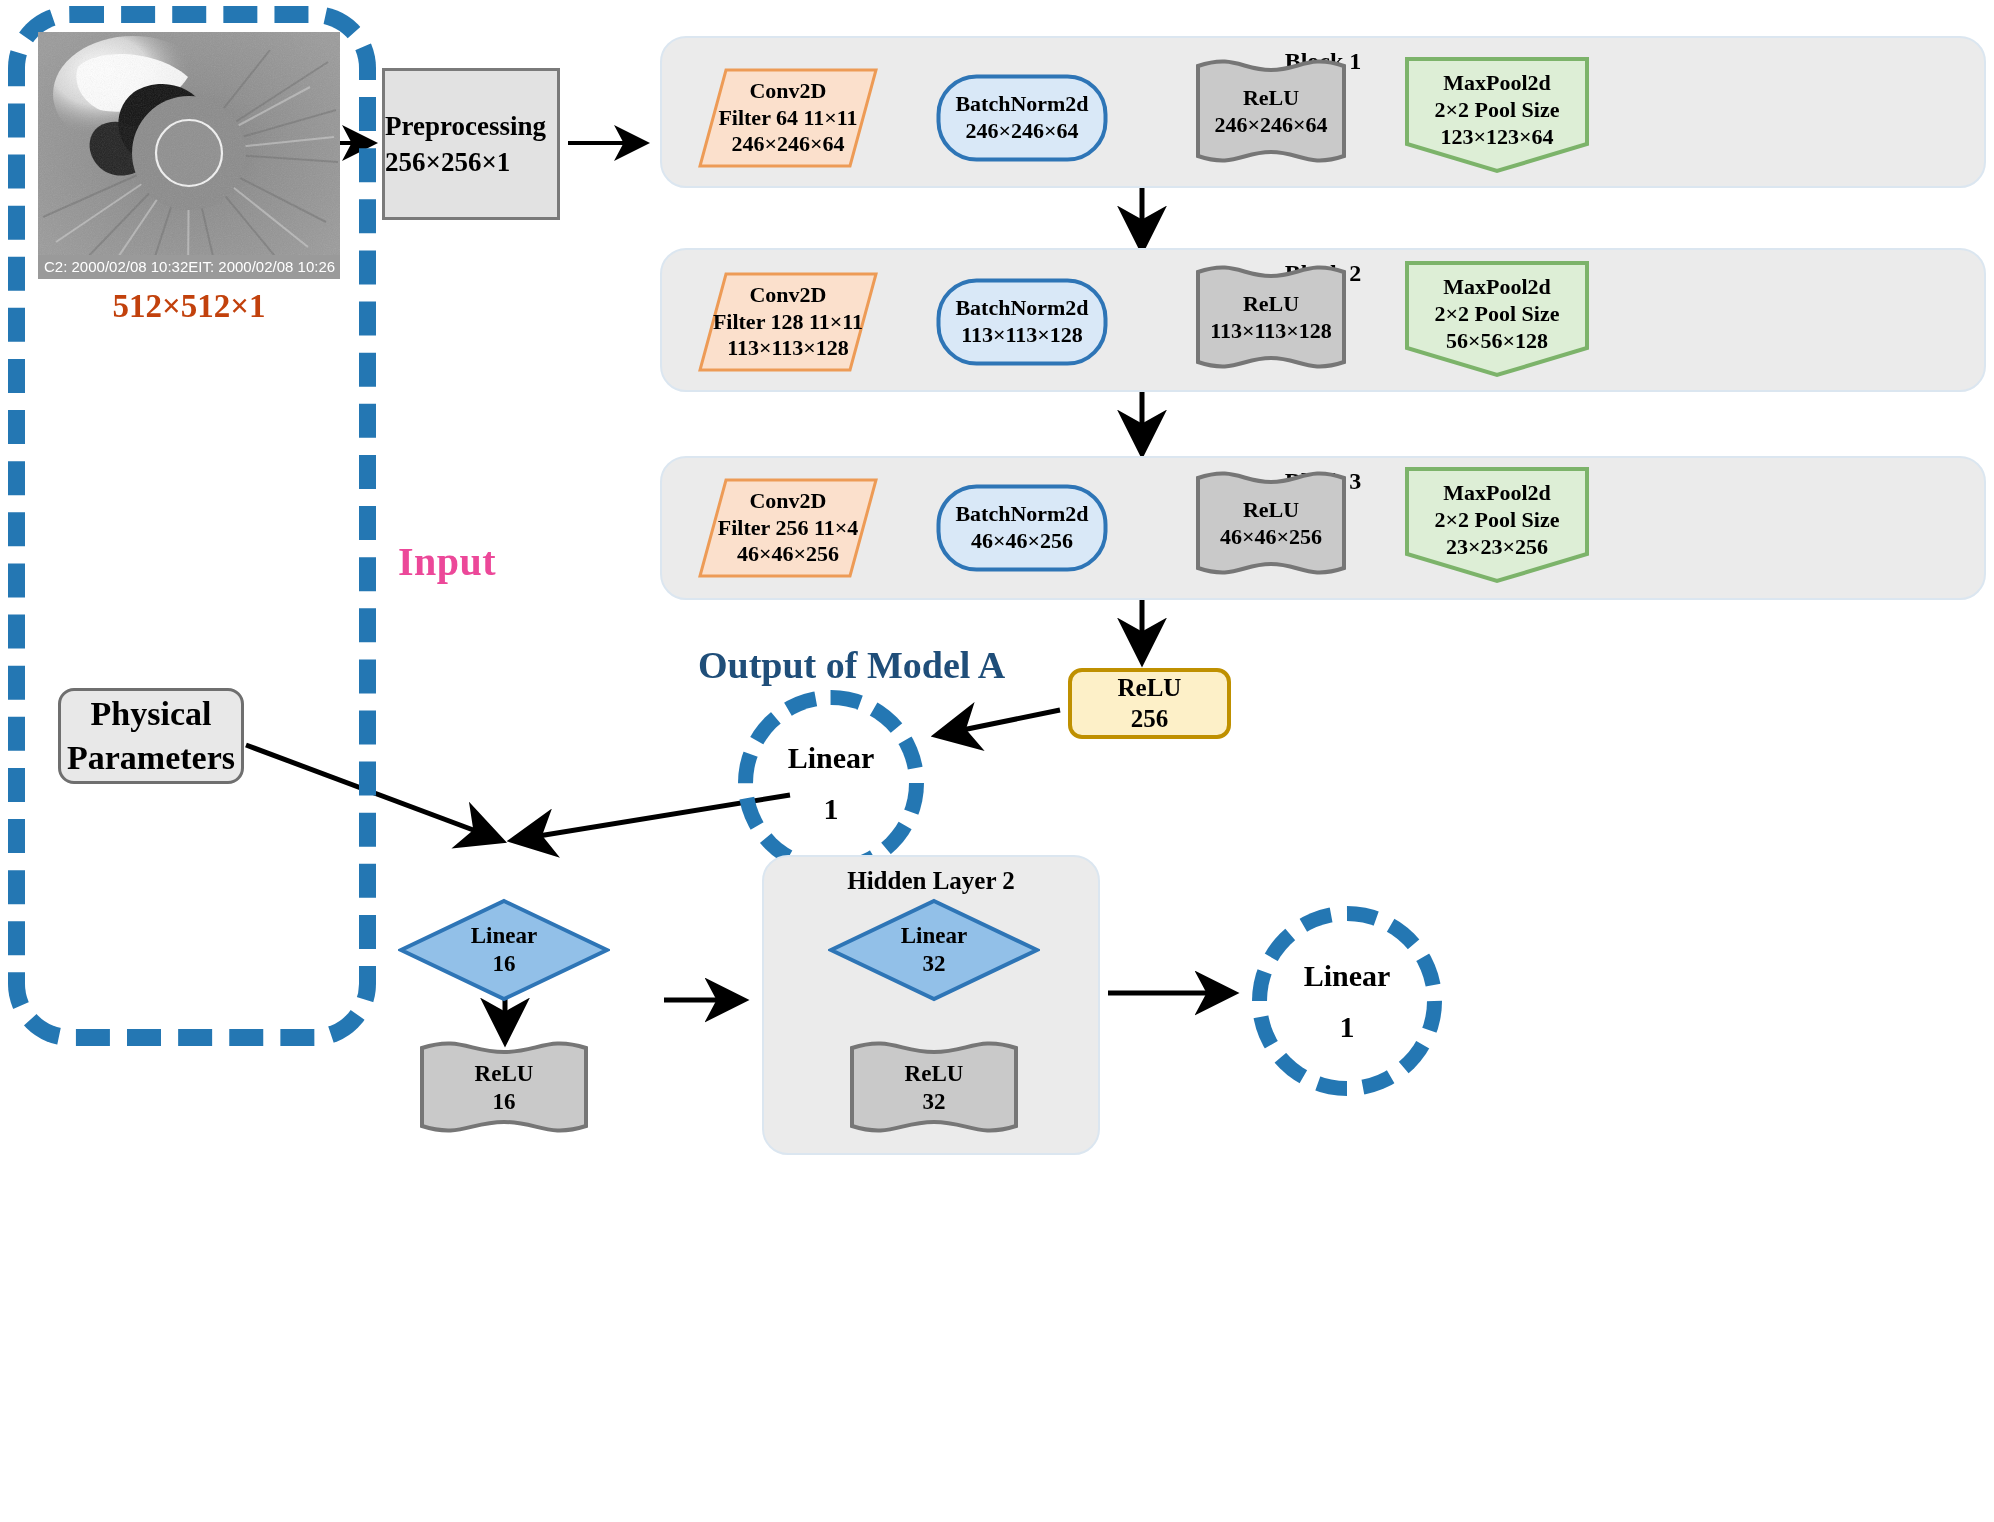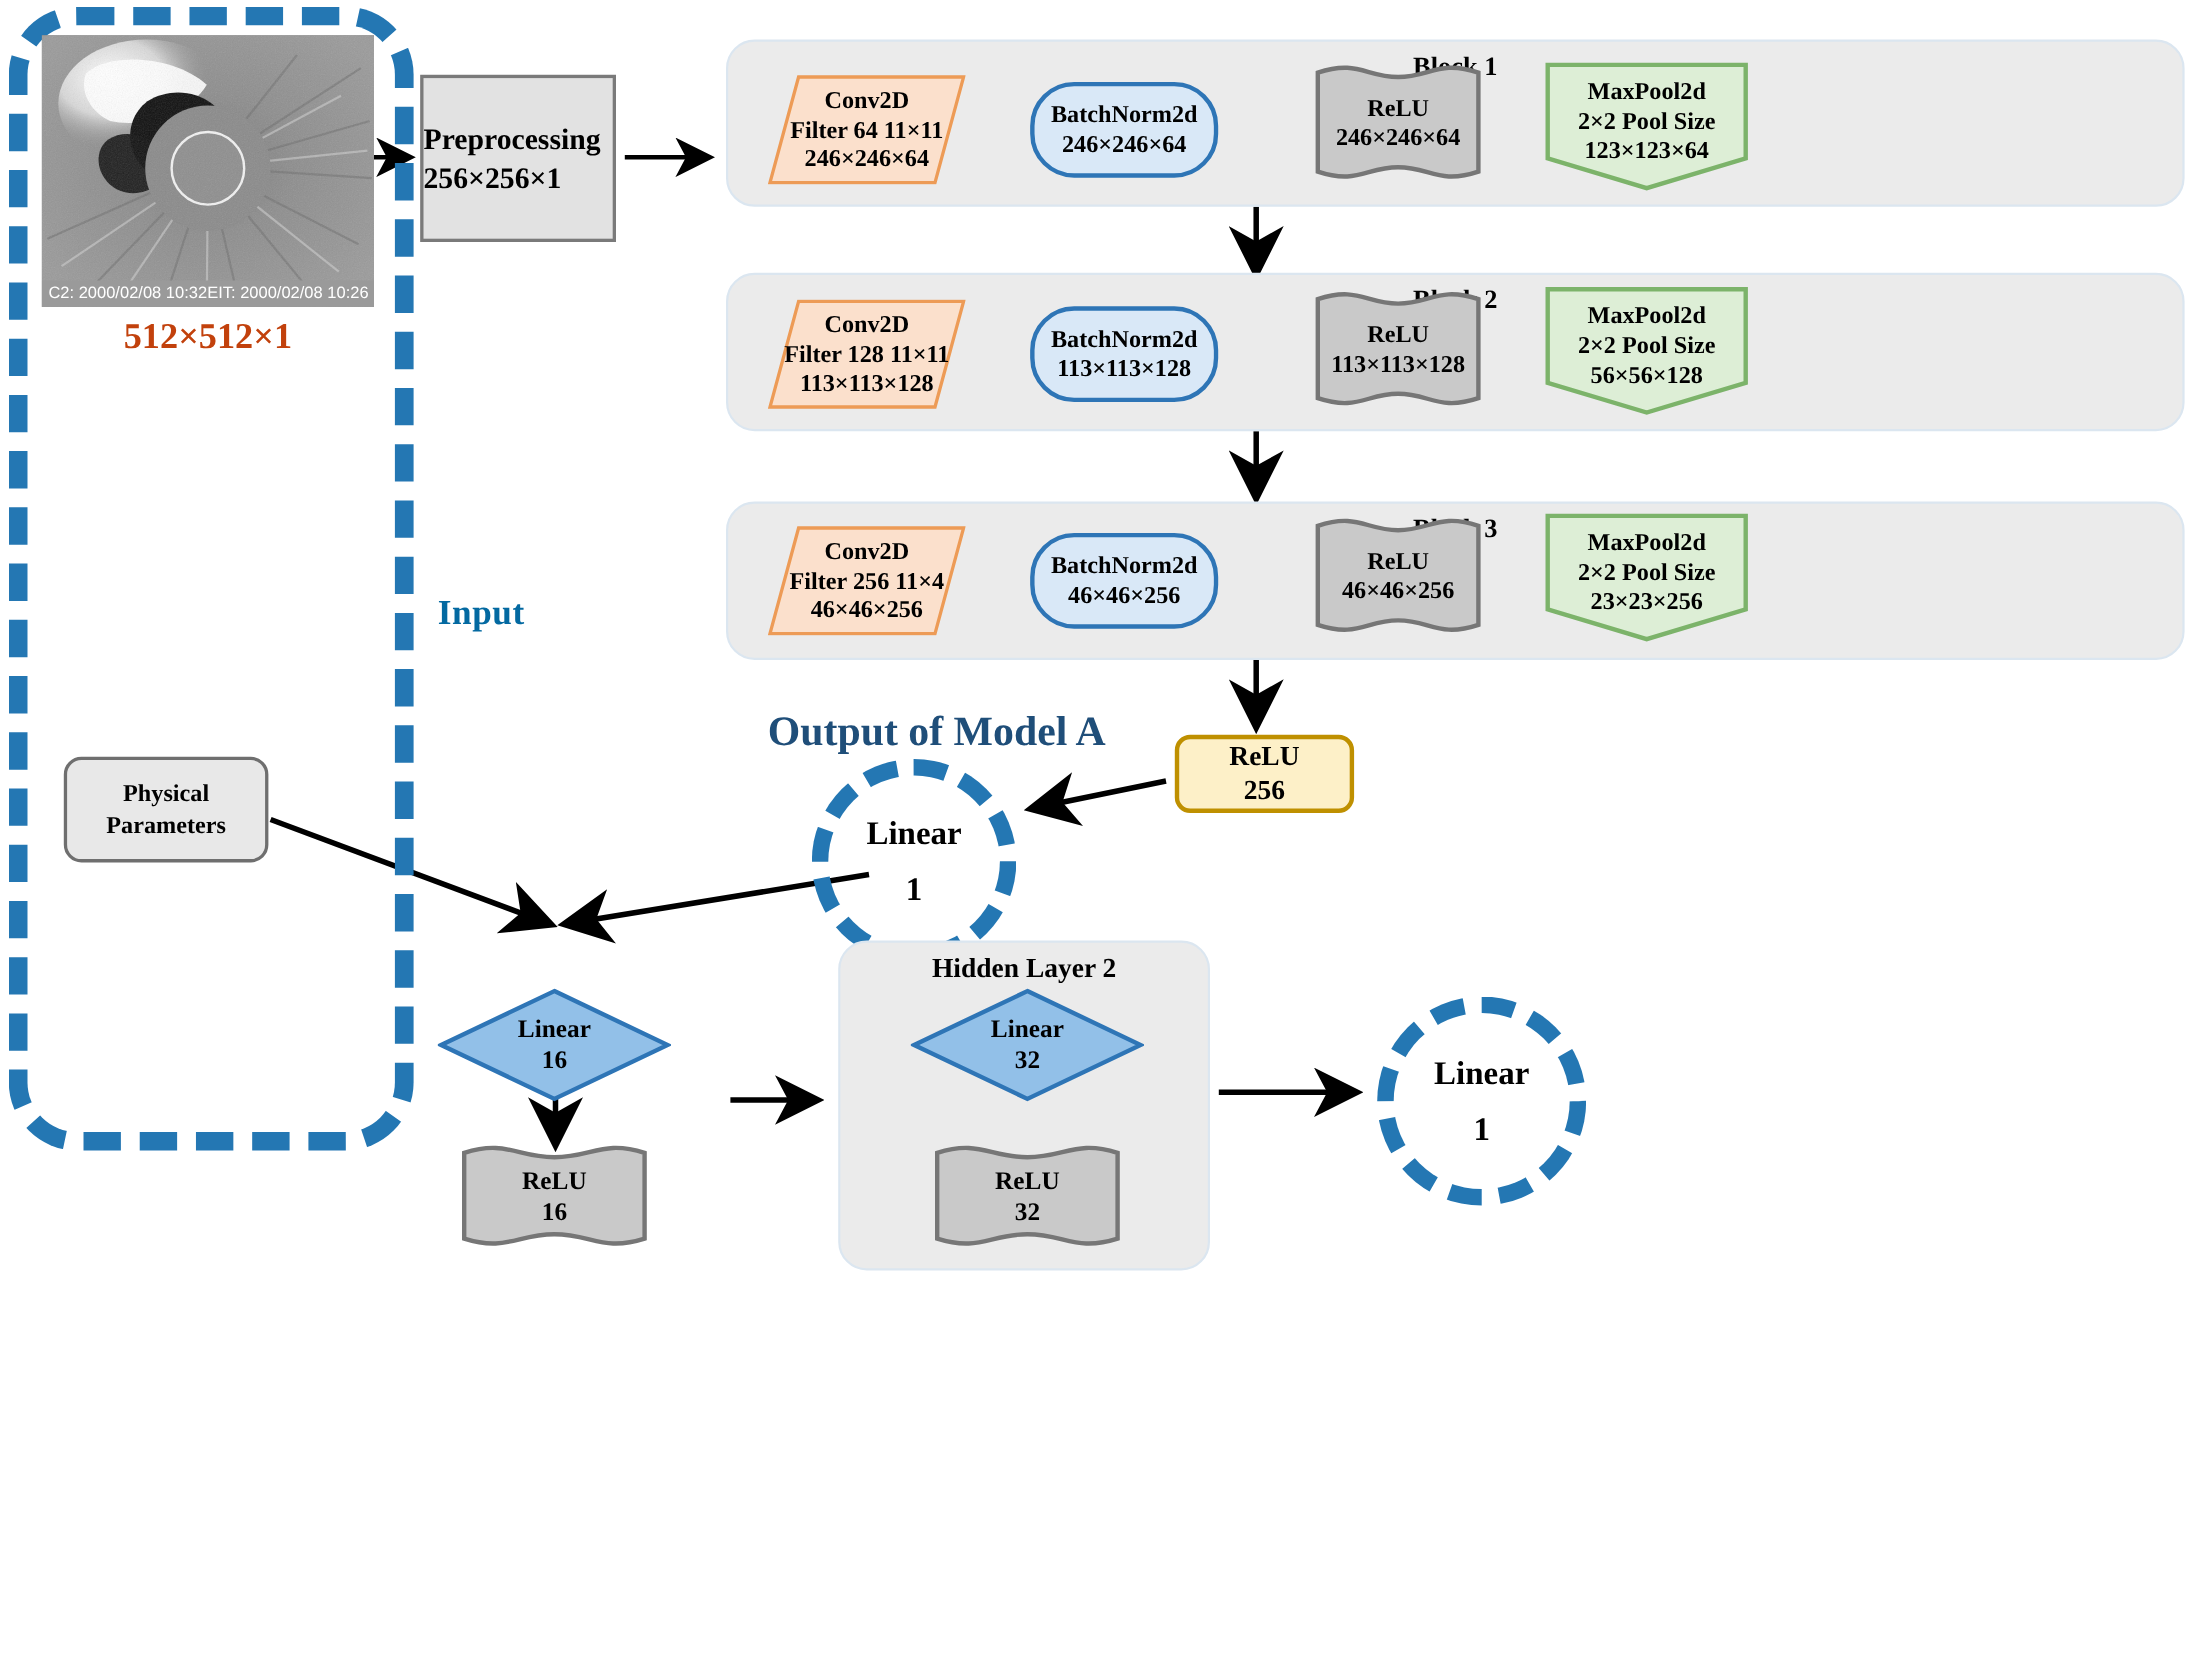--- a/index.html
+++ b/index.html
@@ -16,21 +16,21 @@
 
   
   .input-box {
     left:8px; top:6px; width:368px; height:1040px;
     border:17px dashed #2477b3;
     border-radius:62px;
     background:transparent;
   }
   .input-label {
     left:398px; top:538px;
-    font-size:32px; font-weight:bold; color:#0369a1;
+    font-size:40px; font-weight:bold; color:#ec4899;
     letter-spacing:0.5px;
   }
 
   
   .solar-wrap {
     left:38px; top:32px; width:302px; height:247px;
     background:#8a8a8a;
     overflow:hidden;
   }
   .solar-img { position:absolute; left:0; top:0; width:302px; height:247px; }
@@ -53,21 +53,21 @@
     background:#e2e2e2; border:3px solid #7a7a7a;
     display:flex; flex-direction:column; align-items:flex-start; justify-content:center;
     font-size:27px; font-weight:bold; color:#000; line-height:1.35;
   }
 
   
   .phys {
     left:58px; top:688px; width:186px; height:96px;
     background:#e8e8e8; border:3px solid #6f6f6f; border-radius:16px;
     display:flex; flex-direction:column; align-items:center; justify-content:center;
-    font-size:22px; font-weight:bold; color:#000; line-height:1.3;
+    font-size:34px; font-weight:bold; color:#000; line-height:1.3;
   }
 
   
   .block {
     background:#ebebeb; border:2px solid #dbe6f0; border-radius:26px;
   }
   .block-title {
     position:absolute; top:10px; left:50%; transform:translateX(-50%);
     font-size:24px; font-weight:bold; color:#000; white-space:nowrap;
   }

